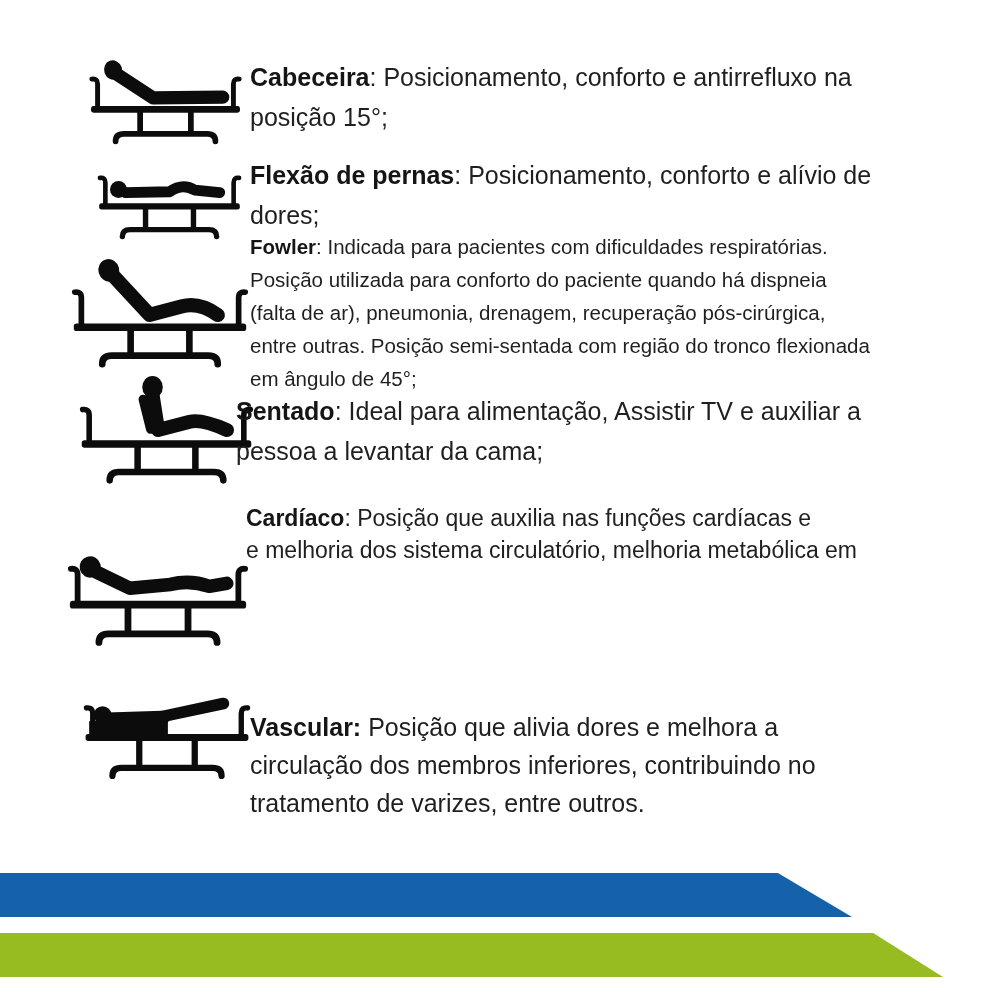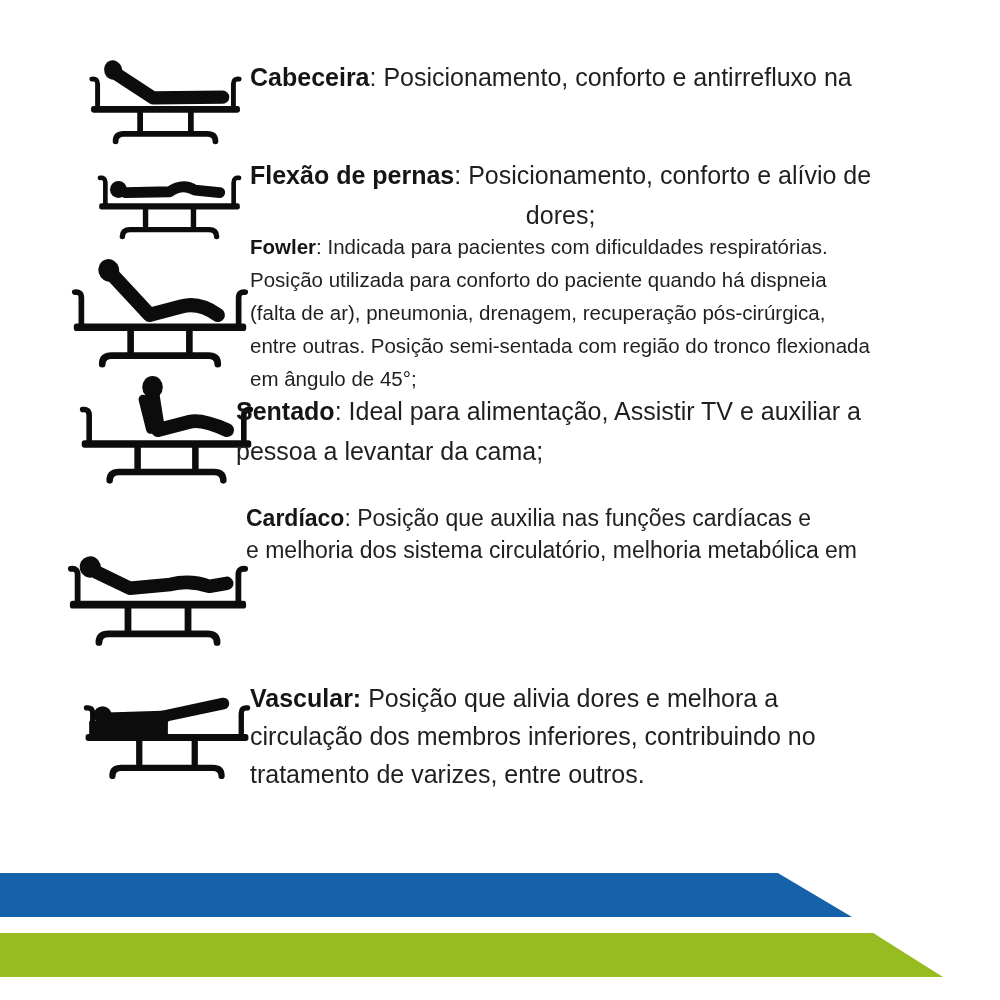--- a/index.html
+++ b/index.html
@@ -19,25 +19,25 @@
   .t-v{font-size:25px;line-height:38px;}
   .term{font-weight:700;color:#151515;}
   
   .i1{left:83px;top:57px;width:165px;height:90px;}
   .i2{left:92px;top:157px;width:155px;height:85px;}
   .i3{left:70px;top:252px;width:180px;height:124px;}
   .i4{left:78px;top:370px;width:177px;height:122px;}
   .i5{left:66px;top:540px;width:184px;height:112px;}
   .i6{left:82px;top:682px;width:170px;height:102px;}
   .x1{left:250px;top:57px;}
-  .x2{left:250px;top:155px;text-align:center;}
+  .x2{left:250px;top:155px;}
   .x3{left:250px;top:230px;}
   .x4{left:236px;top:391px;}
   .x5{left:246px;top:502px;}
-  .x6{left:250px;top:679px;}
+  .x6{left:250px;top:708px;}
   
   .stripe{position:absolute;left:0;height:44px;}
   .stripe-blue{top:873px;width:852px;background:var(--stripe-blue,#1561AA);
                clip-path:polygon(0 0,91.3% 0,100% 100%,0 100%);}
   .stripe-green{top:933px;width:943px;background:var(--stripe-green,#97BC22);
                 clip-path:polygon(0 0,92.6% 0,100% 100%,0 100%);}
 </style>
 </head>
 <body>
 
@@ -47,20 +47,21 @@
     <path class="s6" d="M12,62 V33 Q12,26 5,27"></path>
     <path class="s6" d="M178,62 V33 Q178,26 185,27"></path>
     <rect class="fill" x="4" y="60" width="182" height="8" rx="3"></rect>
     <path class="s7" d="M64,68 V90 M126,68 V90"></path>
     <path class="s7" d="M34,103 Q34,94 44,94 L146,94 Q156,94 156,103"></path>
     <ellipse class="fill" cx="31" cy="16" rx="11" ry="12" transform="rotate(-20 31 16)"></ellipse>
     <path class="b16" d="M37,22 L80,50 L165,49"></path>
   </svg>
   <div class="text t-lg x1">
     <div class="line"><span class="term">Cabeceira</span><span>: </span><span>Posicionamento, conforto e antirrefluxo na</span></div>
+    <div class="line">posição 15°;</div>
   </div>
 
   <svg class="icon bed-icon i2" viewBox="0 0 190 110">
     <path class="s6" d="M12,62 V33 Q12,26 5,27"></path>
     <path class="s6" d="M178,62 V33 Q178,26 185,27"></path>
     <rect class="fill" x="4" y="60" width="182" height="8" rx="3"></rect>
     <path class="s7" d="M64,68 V90 M126,68 V90"></path>
     <path class="s7" d="M34,103 Q34,94 44,94 L146,94 Q156,94 156,103"></path>
     <ellipse class="fill" cx="29" cy="42" rx="11" ry="11"></ellipse>
     <path class="b14" d="M38,46 L95,45 Q112,33 128,43 L160,46"></path>

